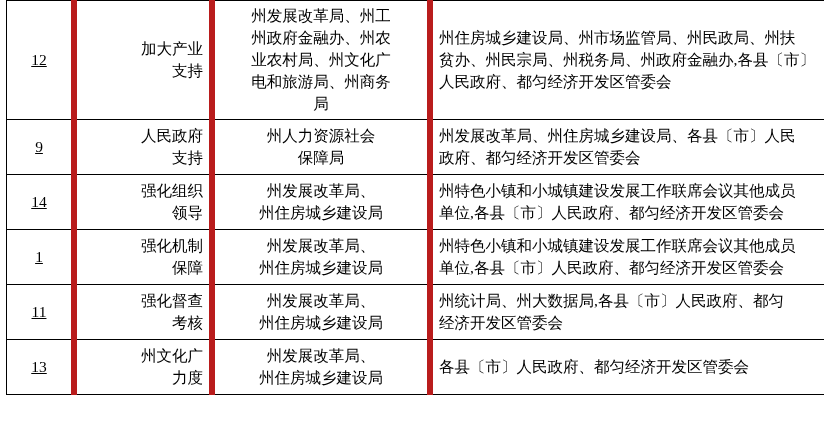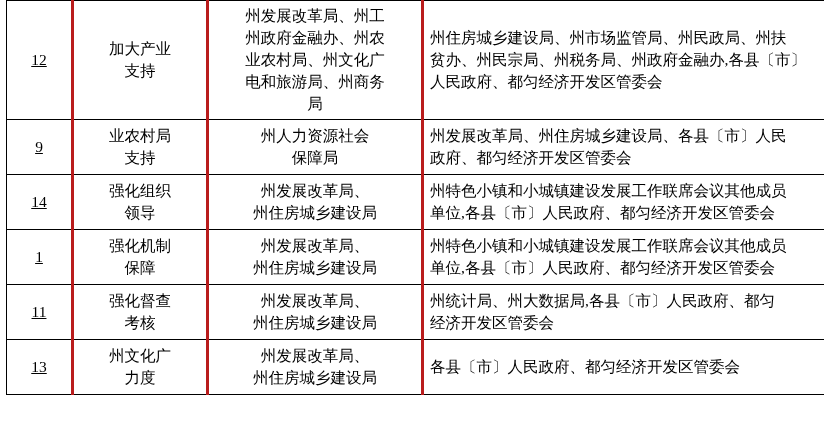--- a/index.html
+++ b/index.html
@@ -23,36 +23,36 @@
   }
   table.doc-table {
     border-collapse: collapse;
     table-layout: fixed;
     width: 812px;
     margin: 0;
     border-top: 1px solid #000;
     border-left: 1px solid #000;
   }
   table.doc-table td {
-    border-right: 3px solid #b91c1c;
+    border-right: 6px solid #b91c1c;
     border-bottom: 1px solid #000;
     vertical-align: middle;
     padding: 5px 6px;
     font-size: 15.5px;
     line-height: 1.42;
     word-break: break-all;
   }
   td.col-num {
     width: 52px;
     text-align: center;
     text-decoration: underline;
   }
   td.col-task {
     width: 120px;
-    text-align: center;
+    text-align: right;
   }
   td.col-lead {
     width: 200px;
     text-align: center;
   }
   td.col-support {
     width: 434px;
     text-align: left;
   }
   .cell-lines {
@@ -97,21 +97,21 @@
             <span>贫办、州民宗局、州税务局、州政府金融办,各县〔市〕</span>
             <span>人民政府、都匀经济开发区管委会</span>
           </span>
         </td>
       </tr>
 
       <tr>
         <td class="col-num">9</td>
         <td class="col-task">
           <span class="cell-lines">
-            <span>业农村局</span>
+            <span>人民政府</span>
             <span>支持</span>
           </span>
         </td>
         <td class="col-lead">
           <span class="cell-lines">
             <span>州人力资源社会</span>
             <span>保障局</span>
           </span>
         </td>
         <td class="col-support">

